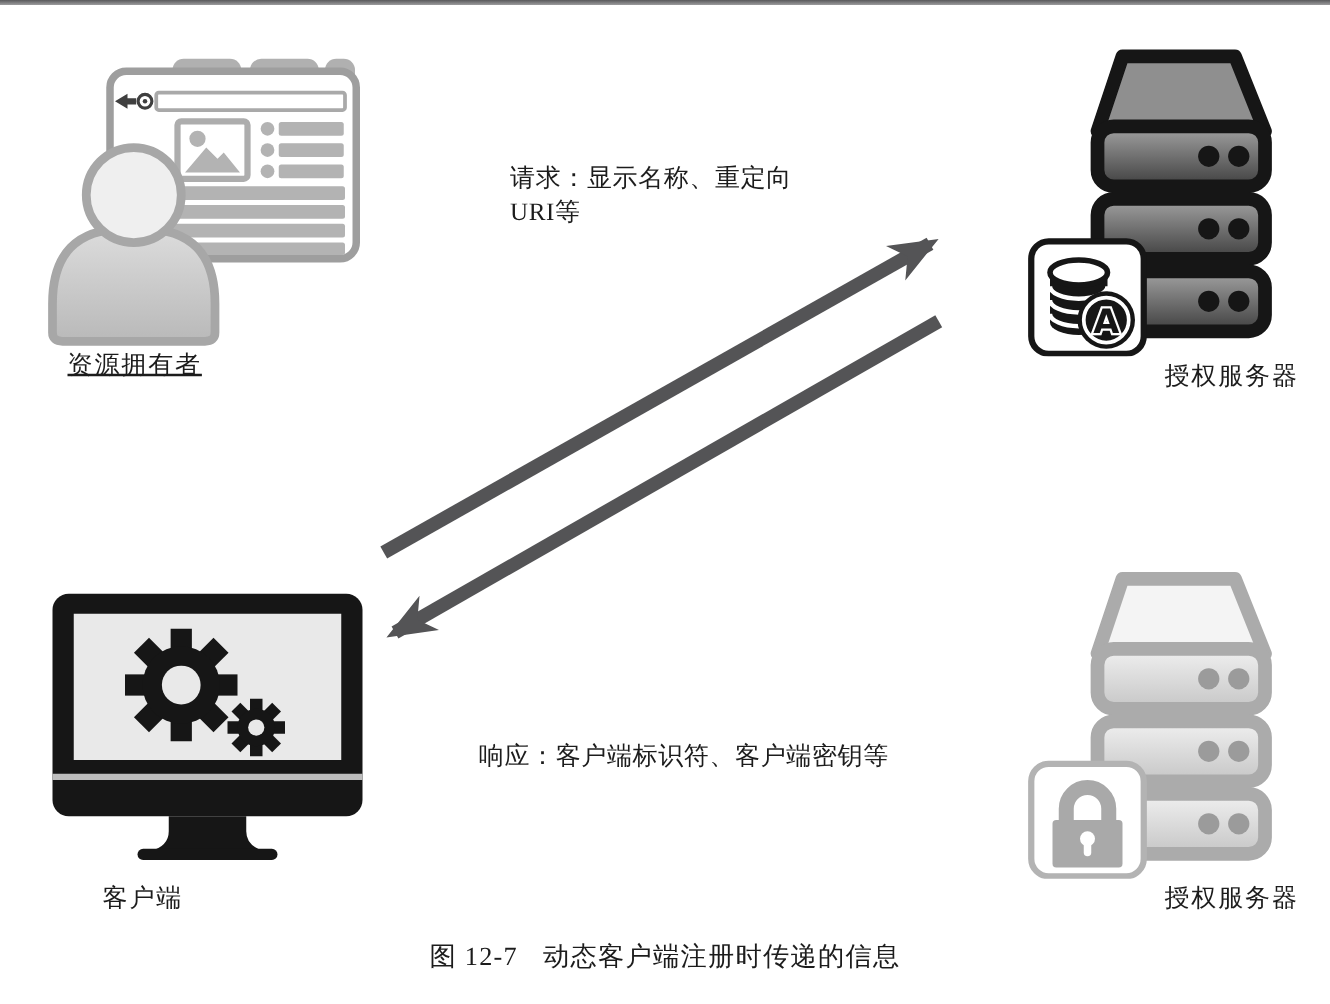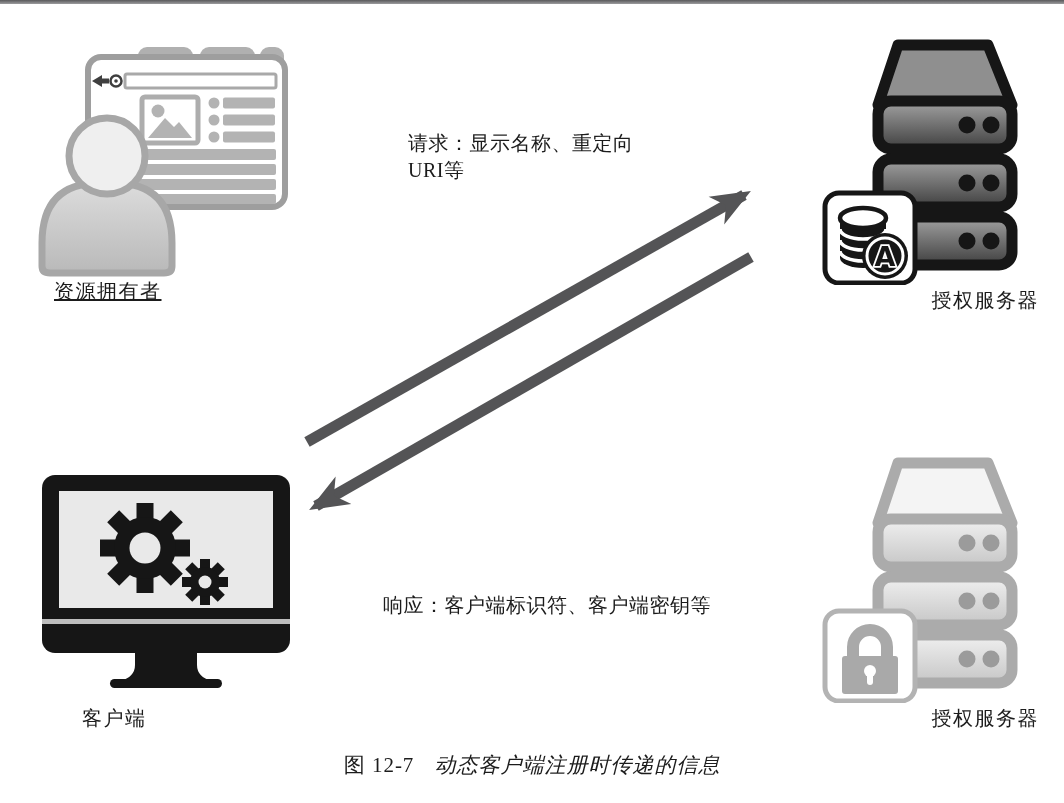--- a/index.html
+++ b/index.html
@@ -31,21 +31,21 @@
     color: #1c1c1c;
     white-space: nowrap;
   }
   #caption {
     left: 0; top: 751px; width: 1064px;
     text-align: center;
     font-size: 21px;
     letter-spacing: 1px;
     color: #1c1c1c;
   }
-  #caption .fig-title { margin-left: 20px; font-style: italic; }
+  #caption .fig-title { margin-left: 20px; }
 </style>
 </head>
 <body>
 
 <div id="canvas">
 
   <div id="top-rule" class="abs"></div>
 
   <svg class="abs" style="left:30px; top:45px;" width="265" height="235" viewBox="0 0 265 235">
     <defs>

